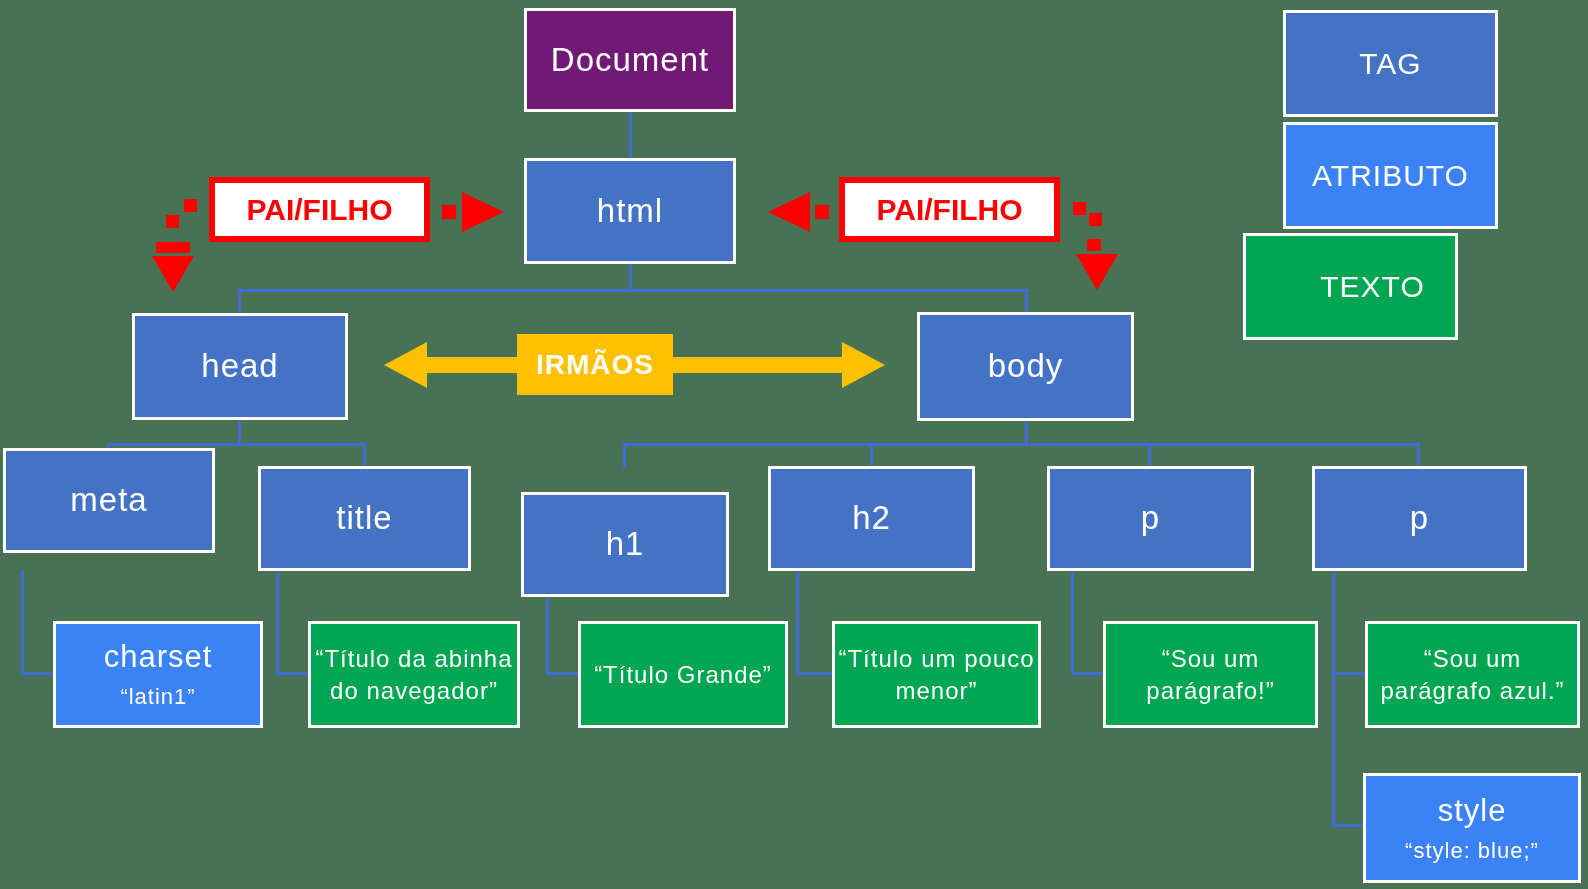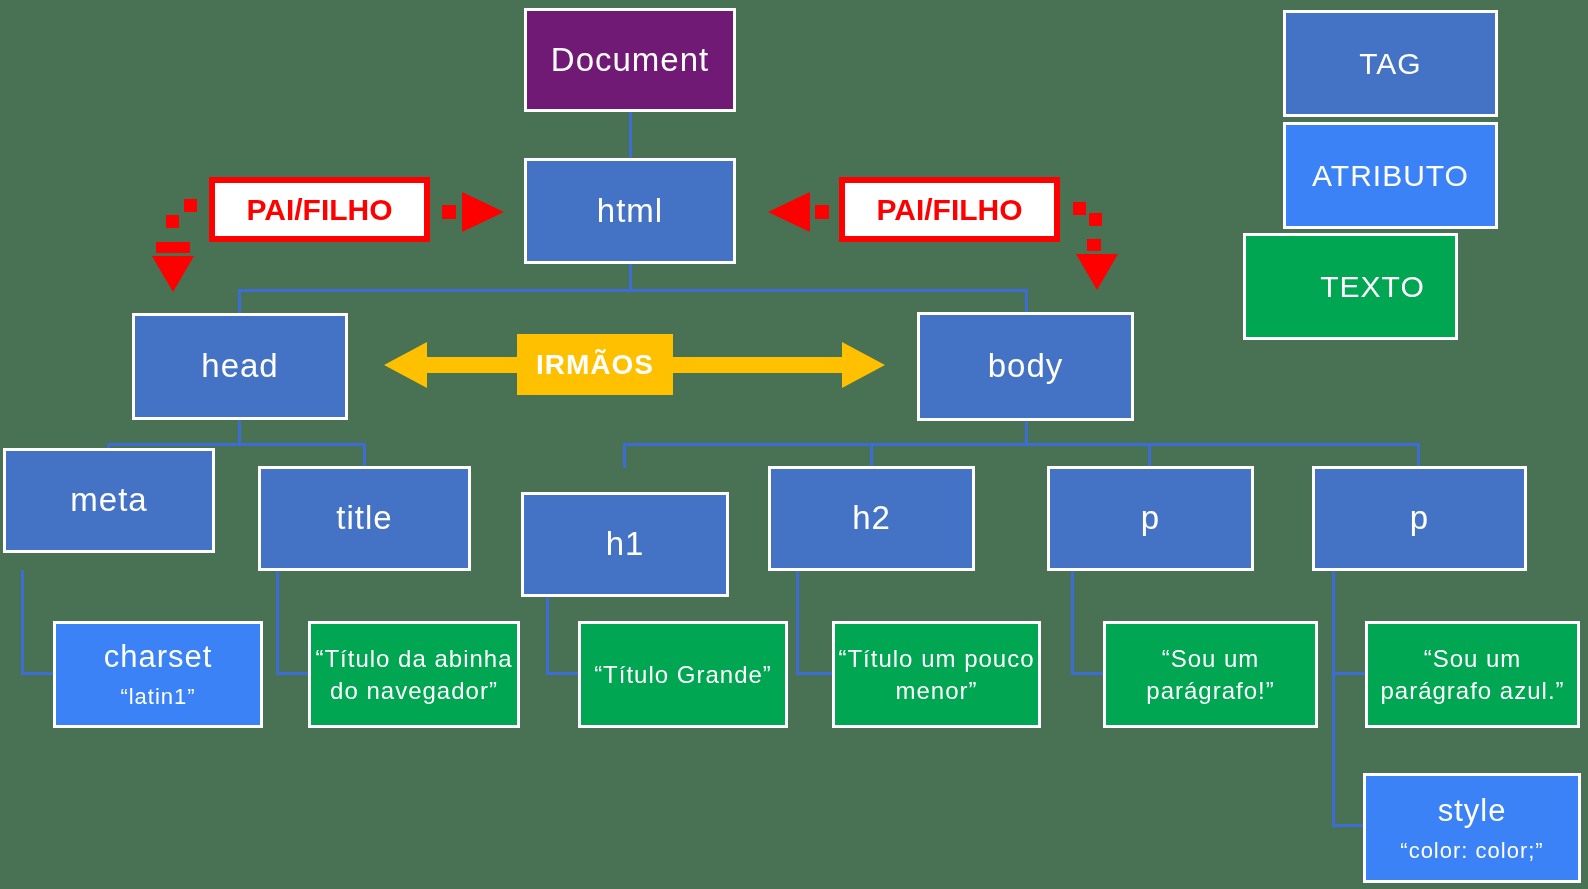--- a/index.html
+++ b/index.html
@@ -155,21 +155,21 @@
     <div class="lbl-sm">“Sou um
 parágrafo!”</div>
   </div>
   <div class="node fill-text" style="left:1365px;top:621px;width:215px;height:107px;">
     <div class="lbl-sm">“Sou um
 parágrafo azul.”</div>
   </div>
 
   <div class="node fill-attr" style="left:1363px;top:773px;width:218px;height:110px;">
     <div class="attr-lbl">style</div>
-    <div class="val">“color: color;”</div>
+    <div class="val">“style: blue;”</div>
   </div>
 
   <div>
     <div class="node fill-tag" style="left:1283px;top:10px;width:215px;height:107px;">
       <div class="lbl-md">TAG</div>
     </div>
     <div class="node fill-attr" style="left:1283px;top:122px;width:215px;height:107px;">
       <div class="lbl-md">ATRIBUTO</div>
     </div>
     <div class="node fill-text" style="left:1243px;top:233px;width:215px;height:107px;padding-left:44px;">

